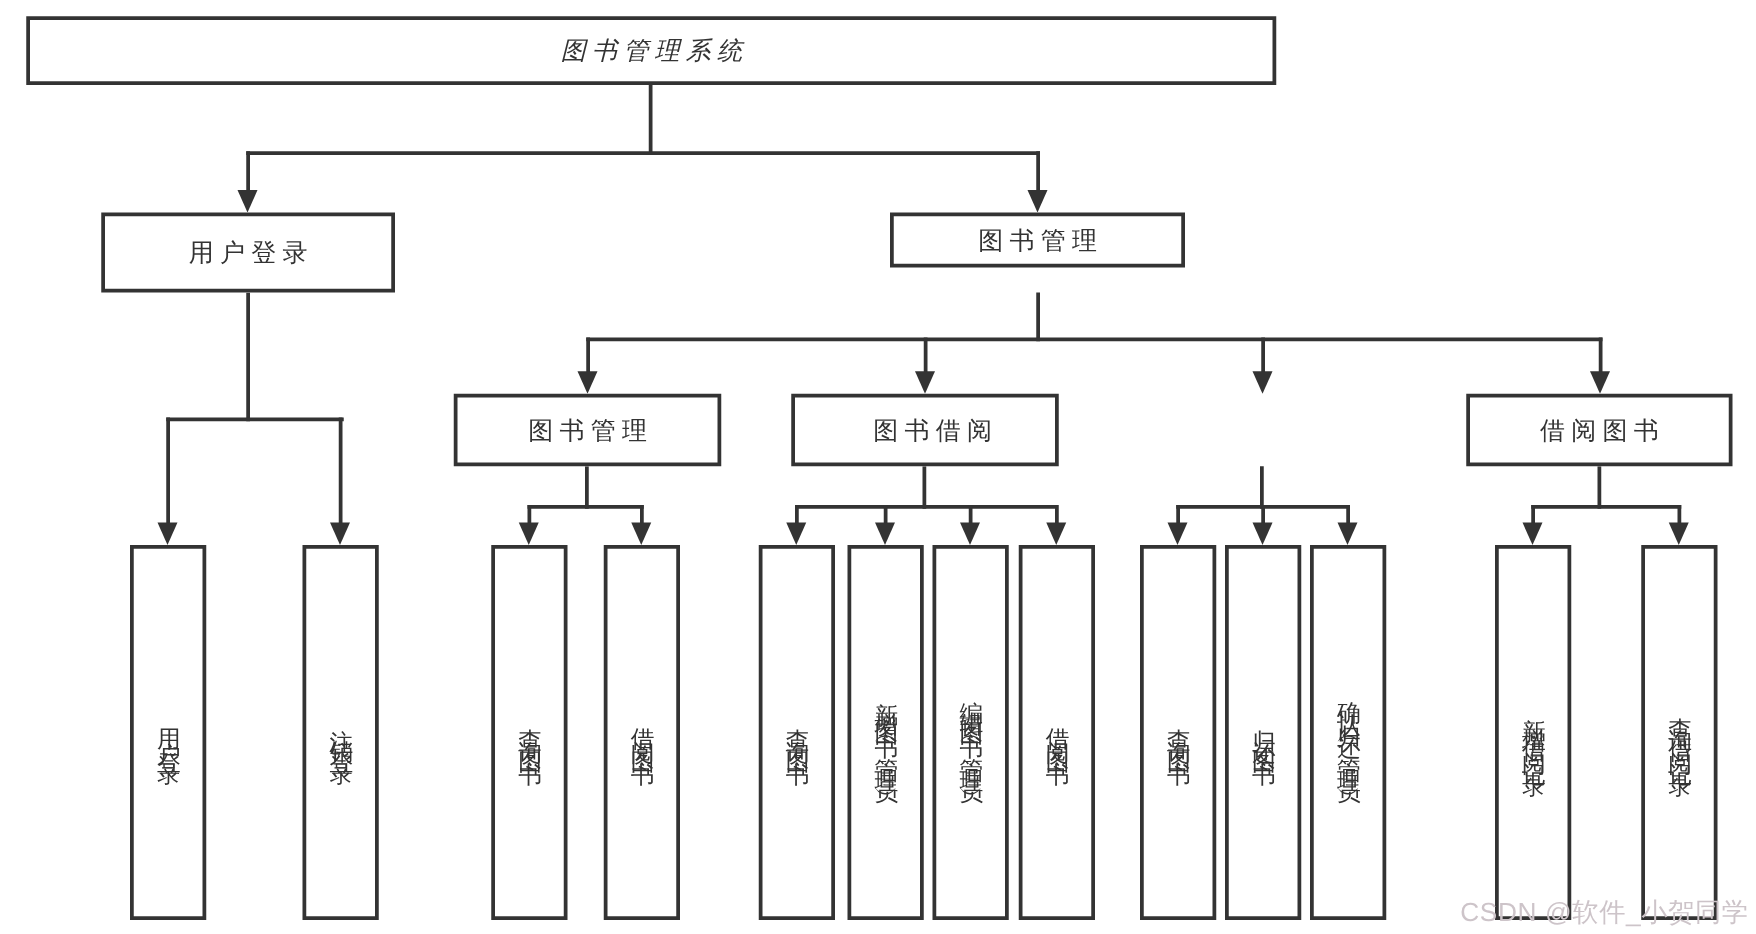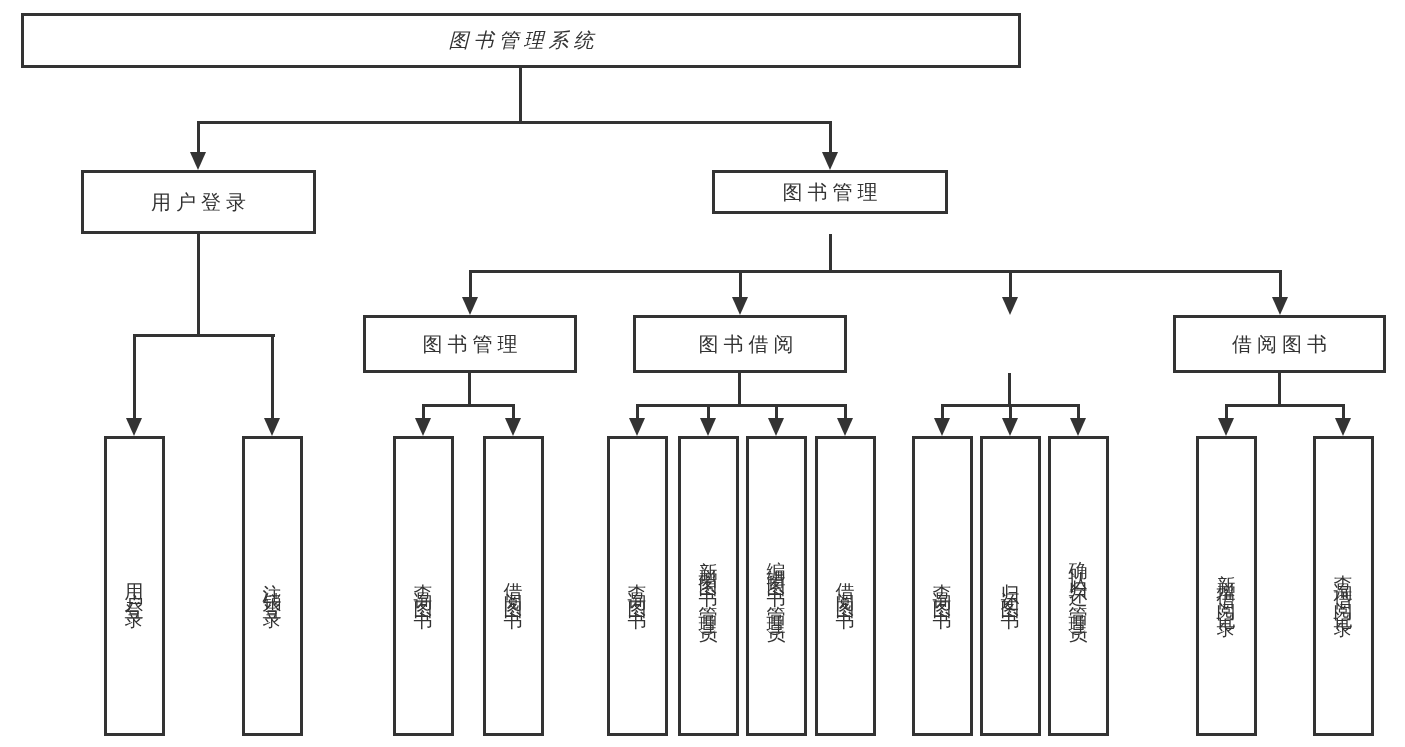--- a/index.html
+++ b/index.html
@@ -160,14 +160,15 @@
     <span class="vlbl">确认归还（管理员）</span>
   </div>
 
   <div class="vbox" style="left:1196px;">
     <span class="vlbl">新增借阅记录</span>
   </div>
   <div class="vbox" style="left:1313px;">
     <span class="vlbl">查询借阅记录</span>
   </div>
 
+  <div class="watermark">CSDN @软件_小贺同学</div>
 
 </div>
 
 </body></html>

